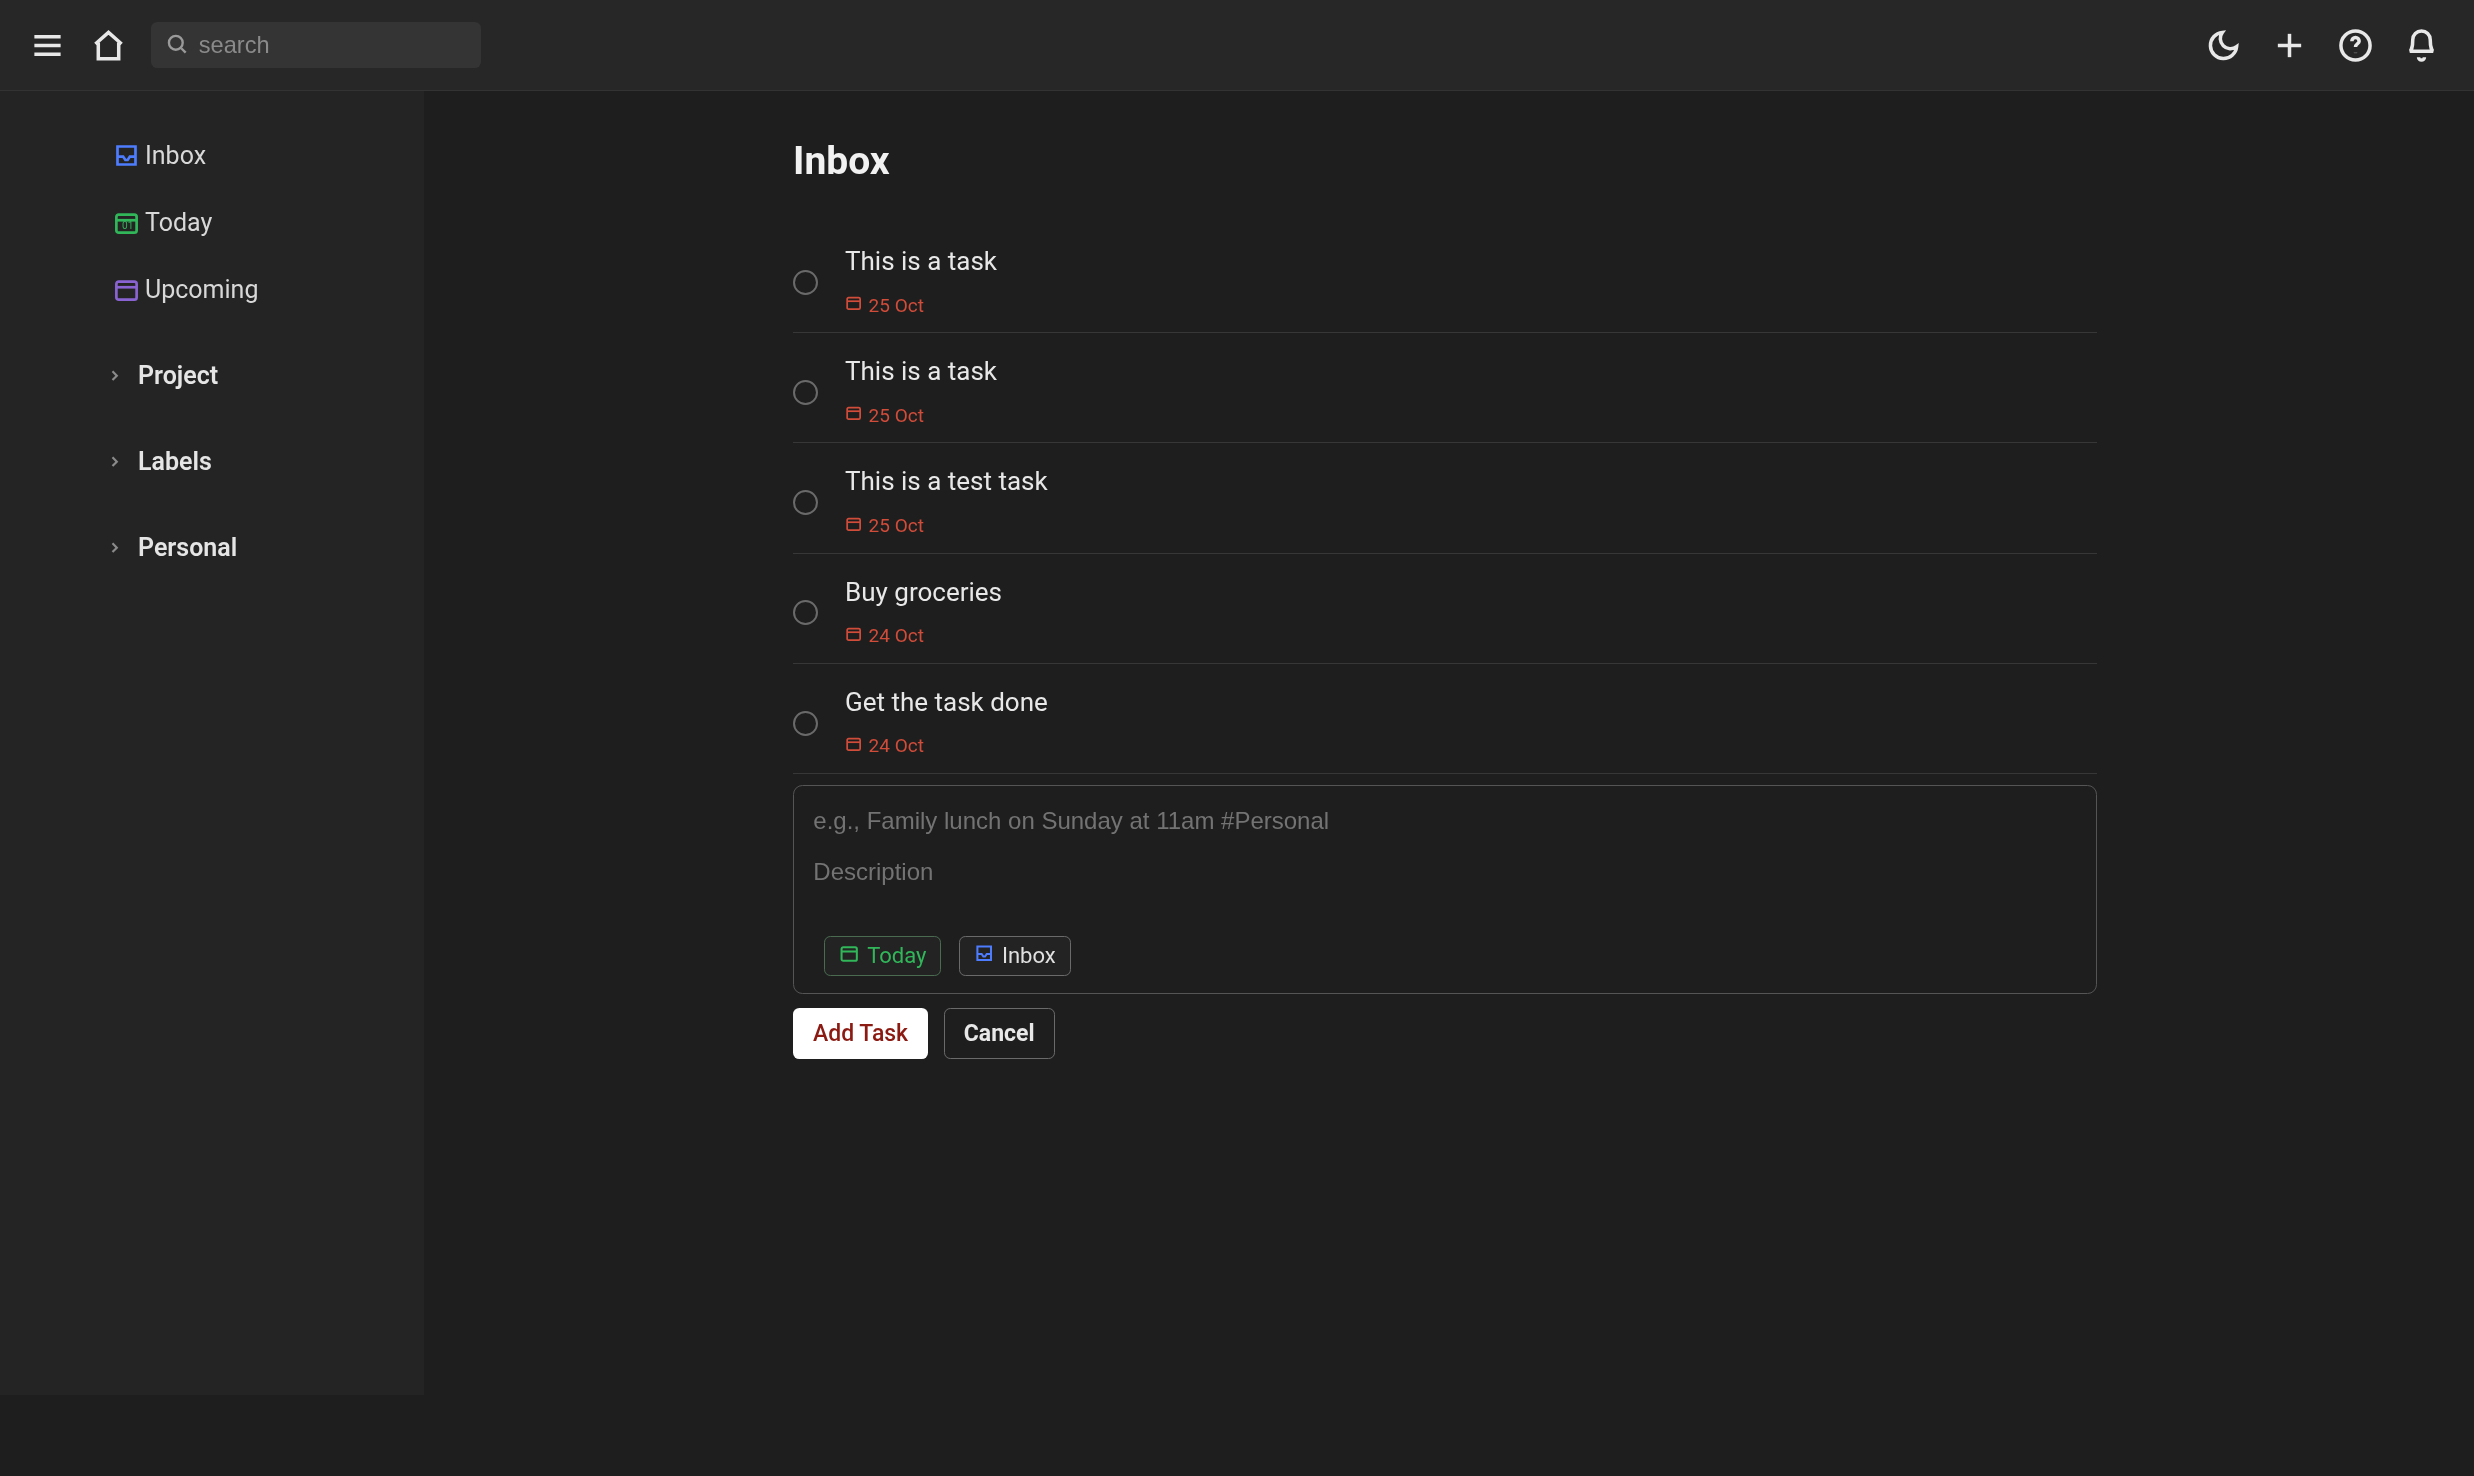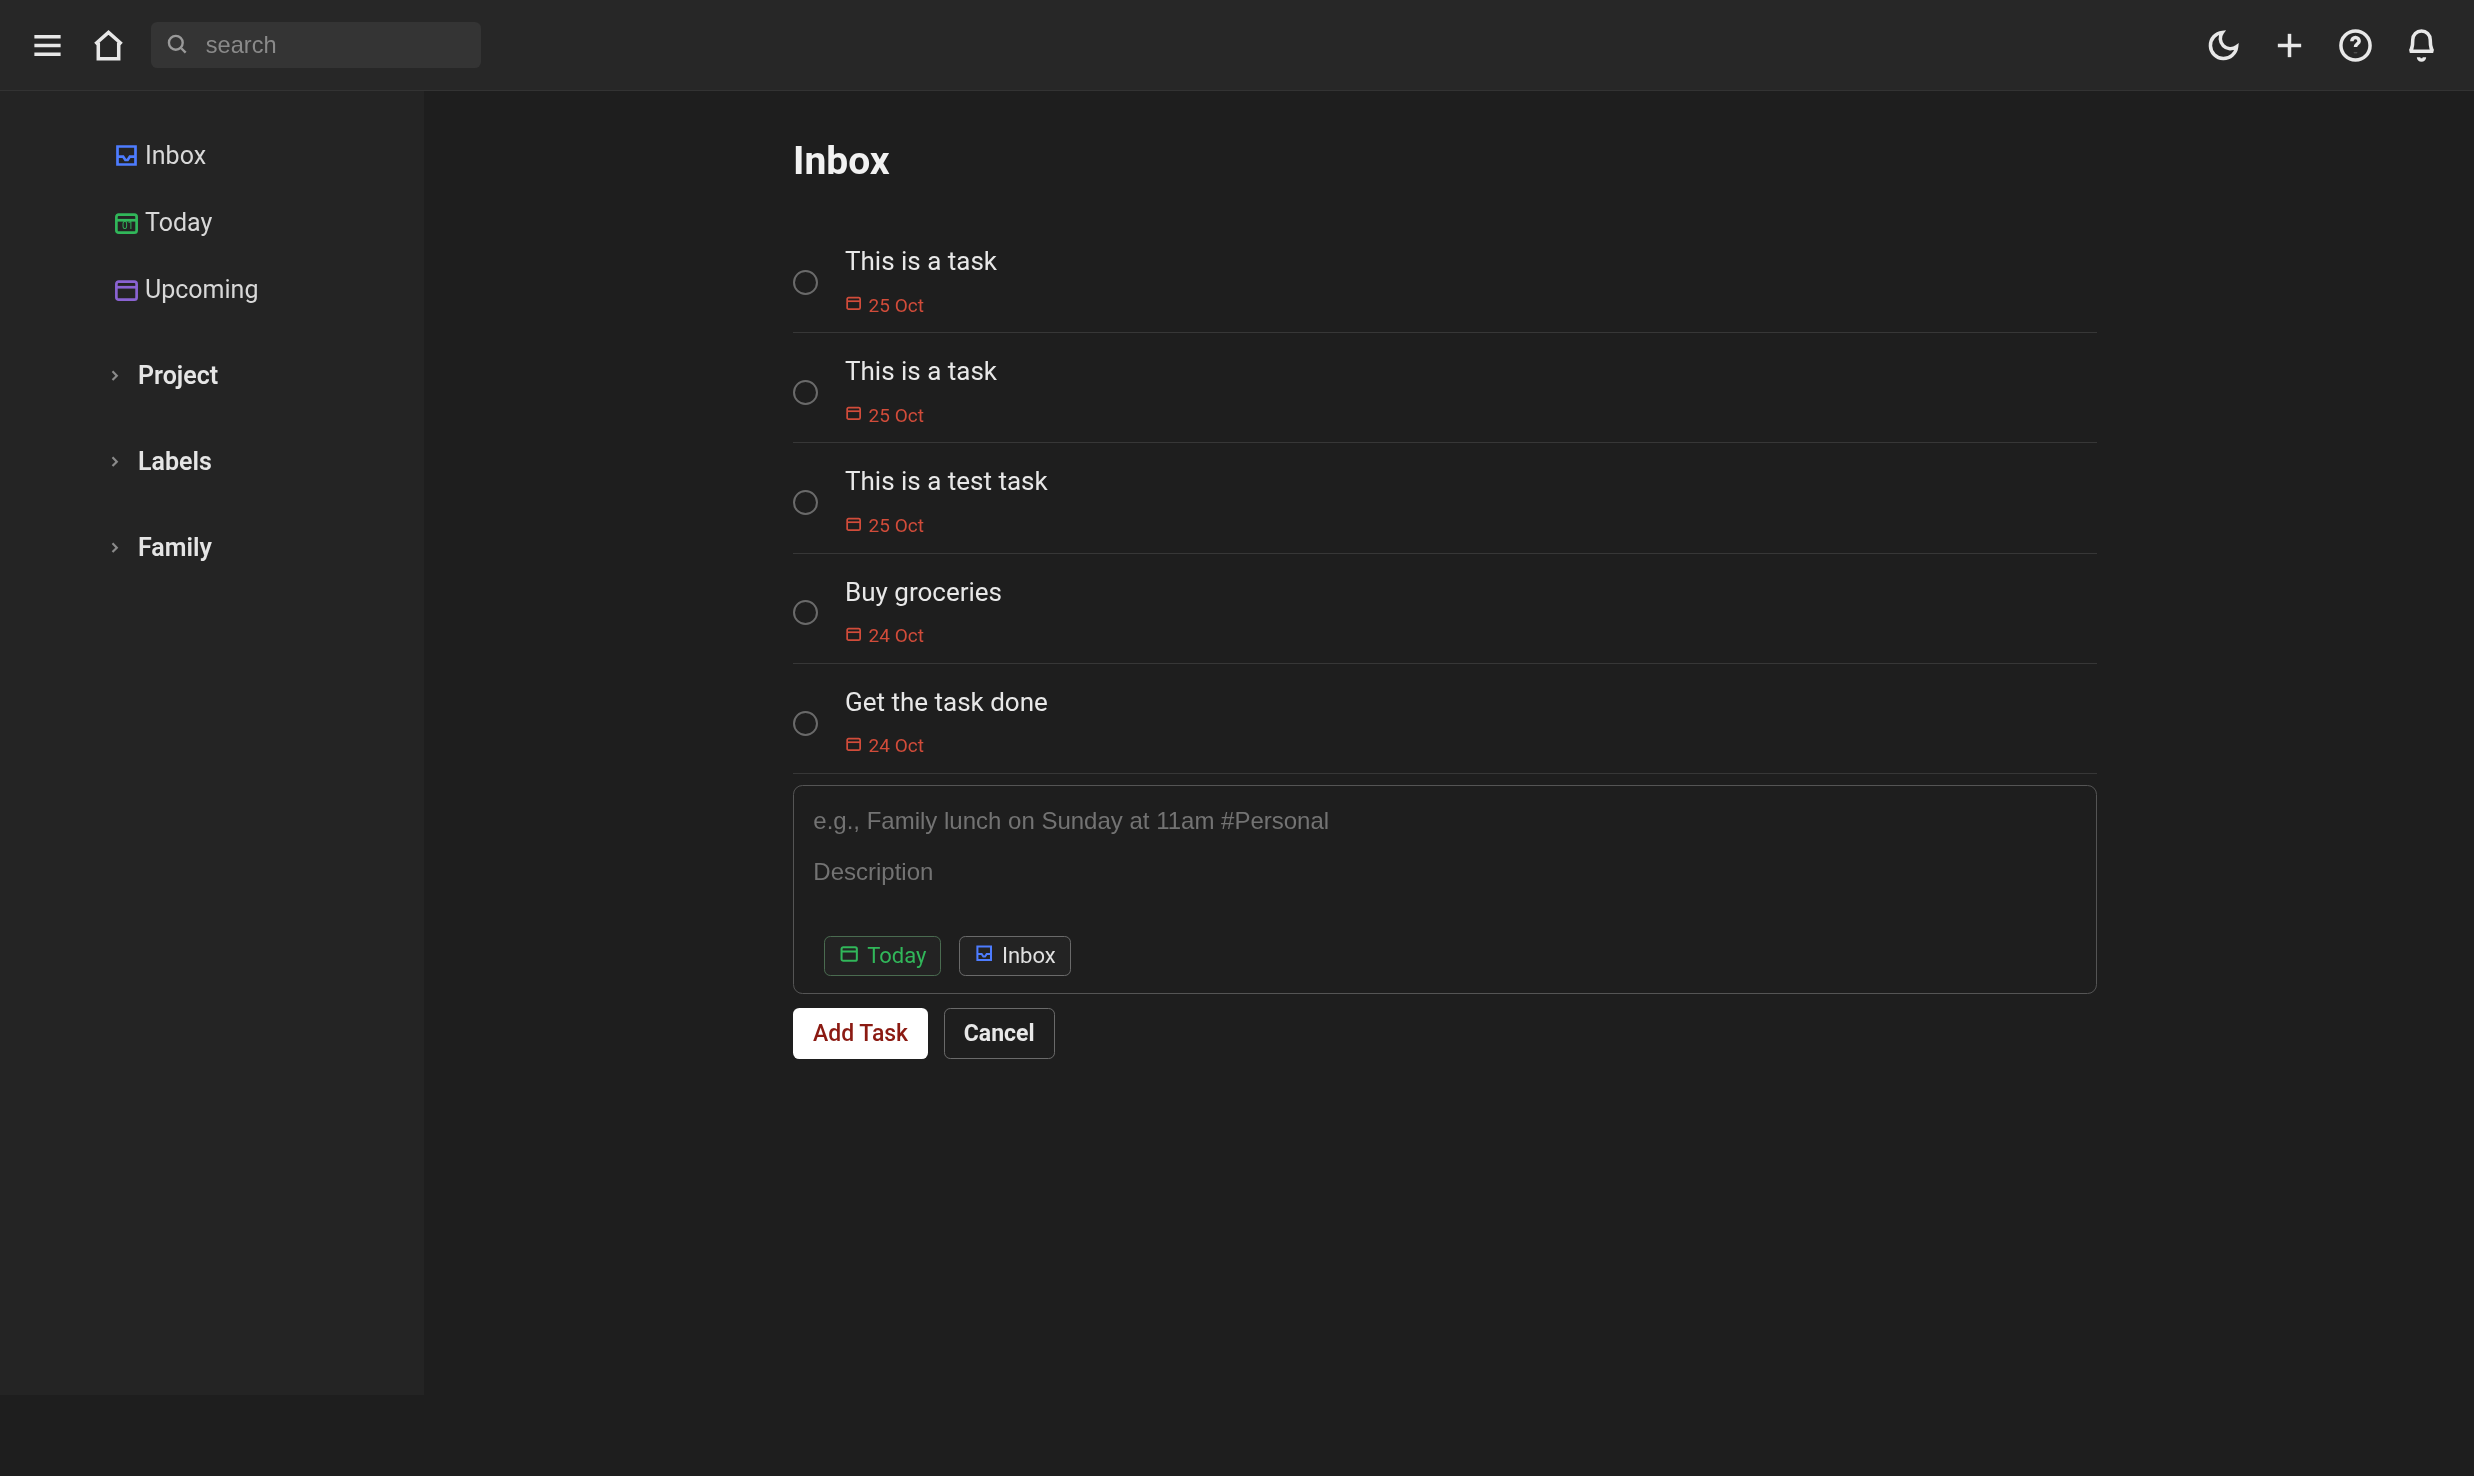--- a/index.html
+++ b/index.html
@@ -45,21 +45,21 @@
     cursor:pointer;
   }
   .icon-btn svg { width: 35px; height: 35px; stroke: currentColor; fill:none; stroke-width: 2.4; }
   .search-wrap {
     display:flex; align-items:center;
     background: #343434;
     border-radius: 6.3px;
     height: 46px;
     width: 330px;
     padding: 0 14px;
-    gap: 15px;
+    gap: 8px;
   }
   .search-wrap svg { width: 23.6px; height:23.6px; stroke:#9a9a9a; fill:none; stroke-width:2.4;}
   .search-input {
     background: transparent; border:none; outline:none;
     color:#cfcfcf; font-size:23.6px;
     width: 100%;
   }
   .search-input::placeholder { color:#8a8a8a; }
 
   
@@ -290,21 +290,21 @@
       </span>
       <span>Labels</span>
     </div>
 
     <div class="side-section">
       <span class="chev">
         <svg viewBox="0 0 24 24">
             <polyline points="9 6 15 12 9 18"></polyline>
           </svg>
       </span>
-      <span>Family</span>
+      <span>Personal</span>
     </div>
   </div>
 
   <div class="main">
     <div class="content">
       <h1 class="page-title">Inbox</h1>
 
       <div id="task-list">
           <div class="task-row">
     <div class="task-circle"></div>

